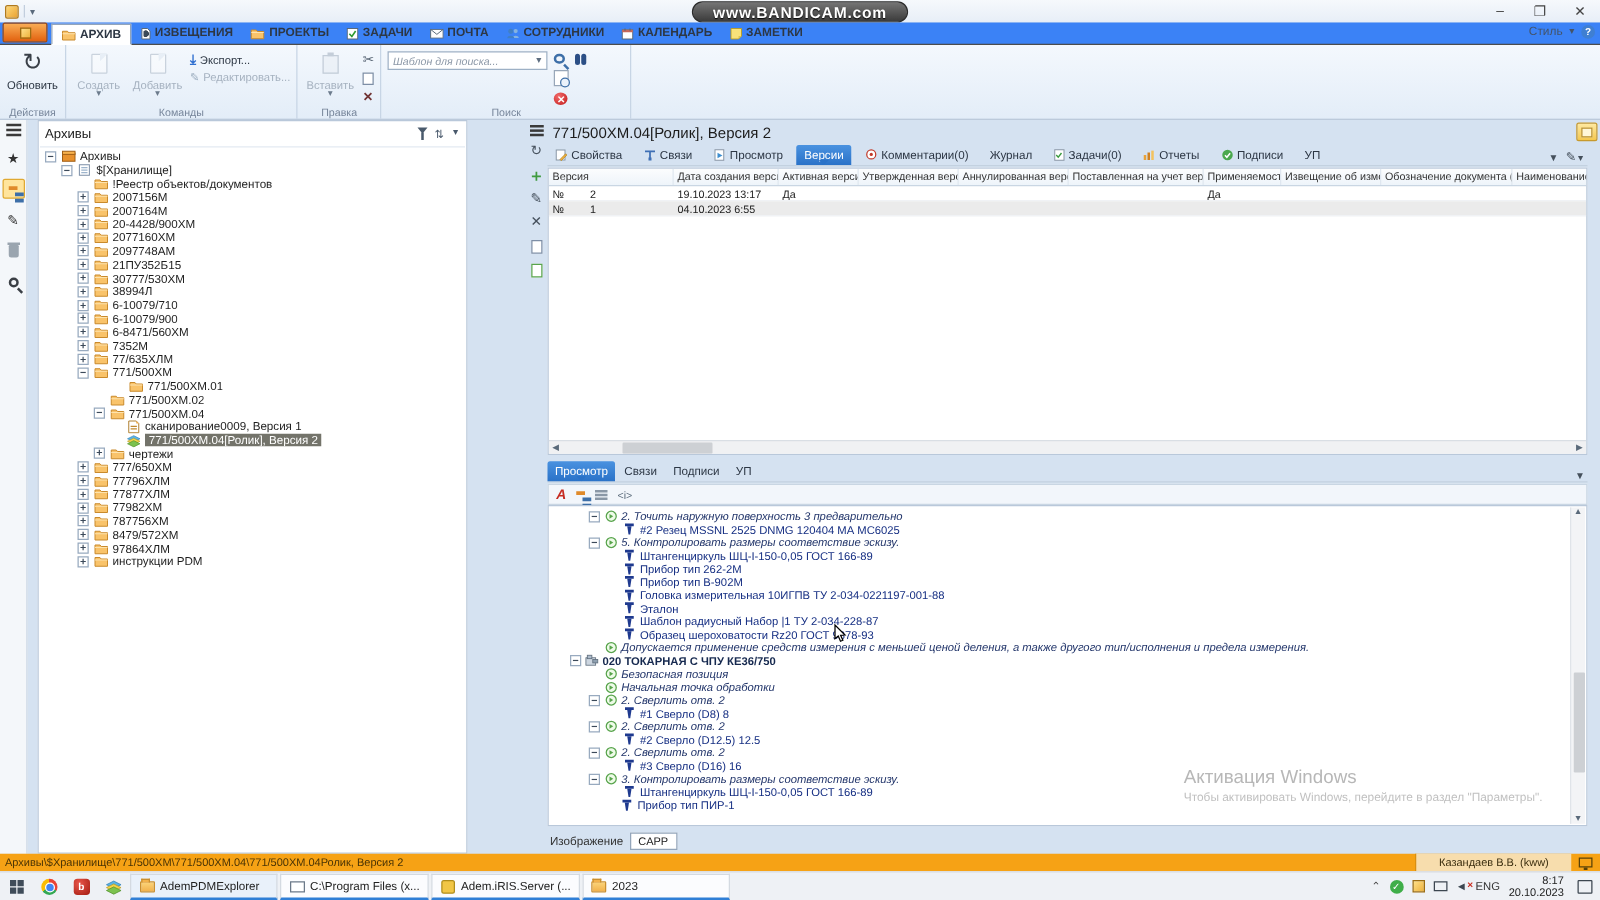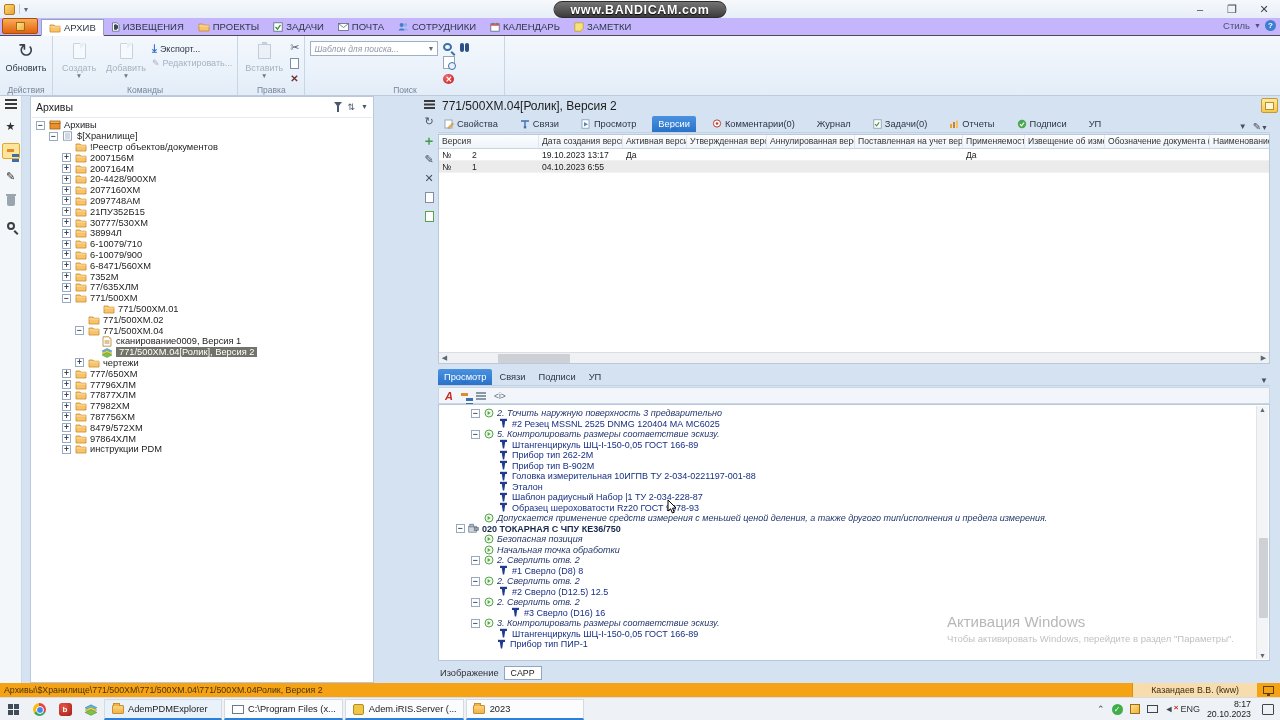--- a/index.html
+++ b/index.html
@@ -11,21 +11,21 @@
 
 #titlebar{position:absolute;top:0;left:0;right:0;height:18px;background:linear-gradient(#f6f9fc,#e7eef7);display:flex;align-items:center;}
 .appcube{width:11px;height:11px;margin-left:4px;background:linear-gradient(135deg,#ffd978,#e9a233);border:1px solid #b07a1d;border-radius:2px;}
 .qat-sep{width:1px;height:10px;background:#c2cedd;margin:0 4px;}
 .qat-dd{font-size:8px;color:#5a6a7c;}
 #watermark{position:absolute;left:50%;top:1px;transform:translateX(-50%);background:linear-gradient(#757575,#3b3b3b);border:1px solid #2c2c2c;color:#fff;font-weight:bold;font-size:12.5px;letter-spacing:.6px;padding:0 16px;height:17px;line-height:16px;border-radius:9px;text-shadow:0 1px 1px #000;}
 #winctl{margin-left:auto;display:flex;align-items:center;height:100%;}
 .winbtn{width:32px;height:100%;display:flex;align-items:center;justify-content:center;color:#444;font-size:11px;}
 
 
-#tabrow{position:absolute;top:18px;left:0;right:0;height:18px;background:#c4b5fd;border-bottom:1px solid #4c4c4c;display:flex;align-items:flex-end;}
+#tabrow{position:absolute;top:18px;left:0;right:0;height:18px;background:#3b82f6;border-bottom:1px solid #4c4c4c;display:flex;align-items:flex-end;font-weight:bold;}
 #appbtn{width:36px;height:16px;margin:0 3px 1px 2px;background:linear-gradient(#f9ad55,#e2610f);border:1px solid #a84d0c;border-radius:2px;display:flex;align-items:center;justify-content:center;}
 #appbtn .cube{width:9px;height:9px;background:linear-gradient(135deg,#ffe08a,#edb23d);border:1px solid #9c6d12;}
 .rtab{display:flex;align-items:center;gap:3px;height:17px;padding:0 7px;font-size:9.5px;color:#2d3744;white-space:nowrap;}
 .rtab.active{background:#fff;border:1px solid #93a5ba;border-bottom:1px solid #fff;margin-bottom:-1px;}
 #stylemenu{position:absolute;right:4px;top:20px;display:flex;align-items:center;gap:4px;font-size:9.5px;color:#44546a;}
 .help-circ{width:11px;height:11px;border-radius:50%;background:#3f7fd2;color:#fff;font-size:8px;font-weight:bold;display:flex;align-items:center;justify-content:center;}
 
 
 #ribbon{position:absolute;top:36px;left:0;right:0;height:60px;background:linear-gradient(#f4f8fd,#e3edf8);border-bottom:1px solid #bccadb;display:flex;}
 .rgroup{position:relative;border-right:1px solid #c7d5e5;padding:2px 5px 11px 5px;display:flex;gap:5px;}
@@ -703,21 +703,21 @@
   </div>
 
   <div id="right">
     <div id="doctitle">
       <span>771/500ХМ.04[Ролик], Версия 2</span>
       <div id="notebtn">
           <i></i>
         </div>
     </div>
     <div id="doctabs">
-      <div id="dtabs" style="display:flex;align-items:center;gap:10px;">
+      <div id="dtabs" style="display:flex;align-items:center;gap:5px;">
           <div class="dtab">
             <span class="ic">
               <svg width="10" height="10" viewBox="0 0 10 10">
                 <rect x="1" y="1" width="7" height="8" fill="#fff" stroke="#8a97a6" stroke-width="0.8"></rect>
                 <path d="M4 8.5 l4.5 -4.5 1 1 -4.5 4.5z" fill="#f3b23e" stroke="#a9770f" stroke-width="0.5"></path>
               </svg>
             </span>
             <span>Свойства</span>
           </div>
           <div class="dtab">
@@ -1052,21 +1052,21 @@
           <div class="prow" style="padding-left:31px">
             <span class="exp">−</span>
             <span class="ic">
               <svg width="10" height="10" viewBox="0 0 10 10">
                 <circle cx="5" cy="5" r="4" fill="#eefbe8" stroke="#58a44c" stroke-width="1"></circle>
                 <path d="M3.6 3.1 l3 1.9 -3 1.9z" fill="#58a44c"></path>
               </svg>
             </span>
             <span class="ptext op">2.  Сверлить отв. 2</span>
           </div>
-          <div class="prow" style="padding-left:58px">
+          <div class="prow" style="padding-left:46px">
             <span class="exp none"></span>
             <span class="ic">
               <svg width="9" height="11" viewBox="0 0 9 11">
                 <rect x="1" y="0.8" width="7" height="2.2" fill="#1f3a8f"></rect>
                 <path d="M2.8 3 h3.4 l-1 6.5 h-1.4 z" fill="#1f3a8f"></path>
               </svg>
             </span>
             <span class="ptext tool">#3 Сверло (D16)  16</span>
           </div>
           <div class="prow" style="padding-left:31px">

